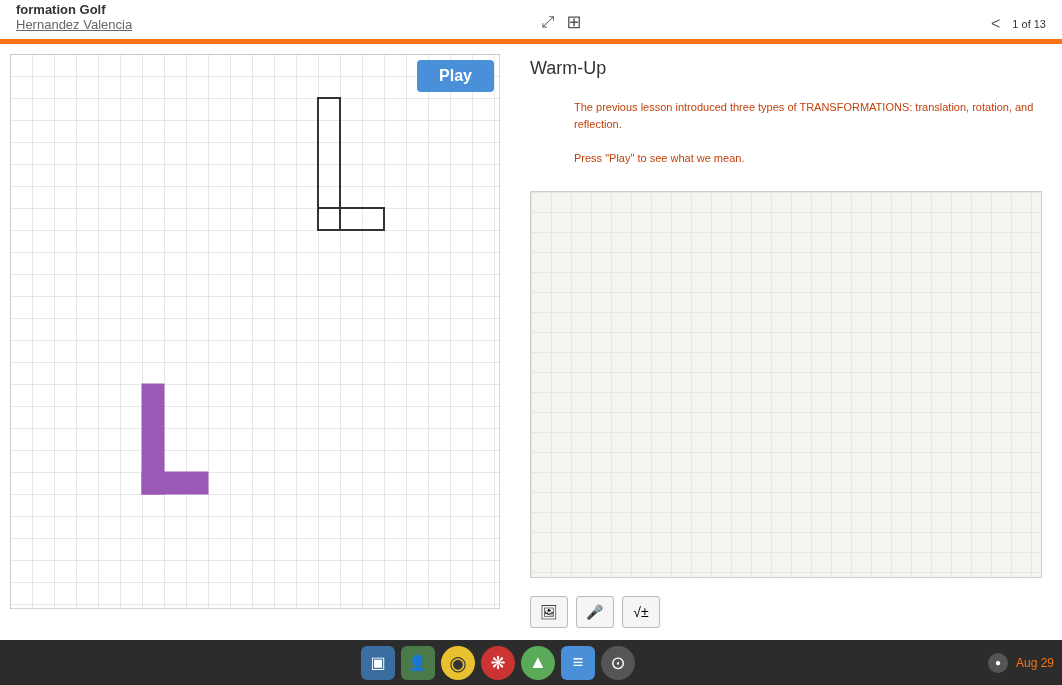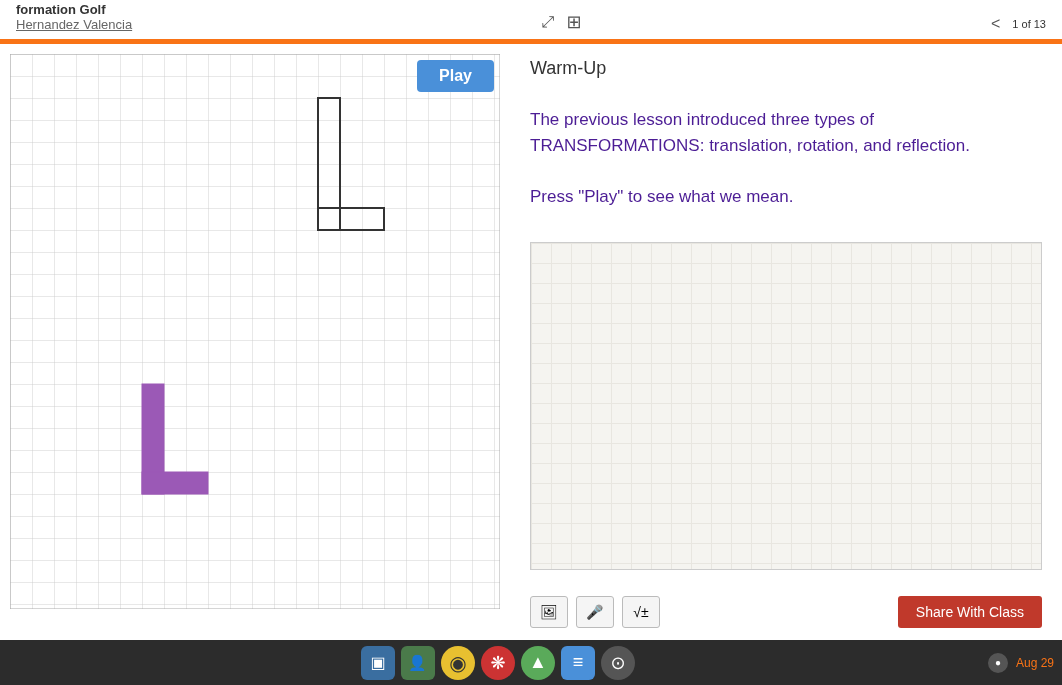--- a/index.html
+++ b/index.html
@@ -81,35 +81,36 @@
       position: relative;
       padding: 10px;
     }
 
     
     .instructions-area {
       flex: 1;
       padding: 14px 20px;
       display: flex;
       flex-direction: column;
-      gap: 12px;
+      gap: 4px;
     }
 
     .warm-up-title {
       font-size: 18px;
       color: #333;
       margin-bottom: 16px;
       font-weight: normal;
     }
 
     .instruction-text {
-      font-size: 17px;
-      color: #4c1d95;
+      font-size: 11px;
+      color: #c2410c;
       line-height: 1.5;
       margin-bottom: 14px;
+      margin-left: 44px;
     }
 
     .text-area-wrapper {
       border: 1px solid #ccc;
       background: #f5f4f0;
       min-height: 140px;
       flex: 1;
       margin-top: 6px;
       position: relative;
       background-image:
@@ -304,21 +305,20 @@
       <div class="toolbar-row">
         <button class="toolbar-btn">
           <span>🖼</span>
         </button>
         <button class="toolbar-btn">
           <span>🎤</span>
         </button>
         <button class="toolbar-btn">
           <span>√±</span>
         </button>
-        <button class="share-btn">Share With Class</button>
       </div>
     </div>
 
   </div>
 </div>
 
 <div class="taskbar">
   <div class="taskbar-icons">
 
     <div class="taskbar-icon" style="background:#3a6ea0; color:#fff; border-radius:6px; font-size:16px;">▣</div>

